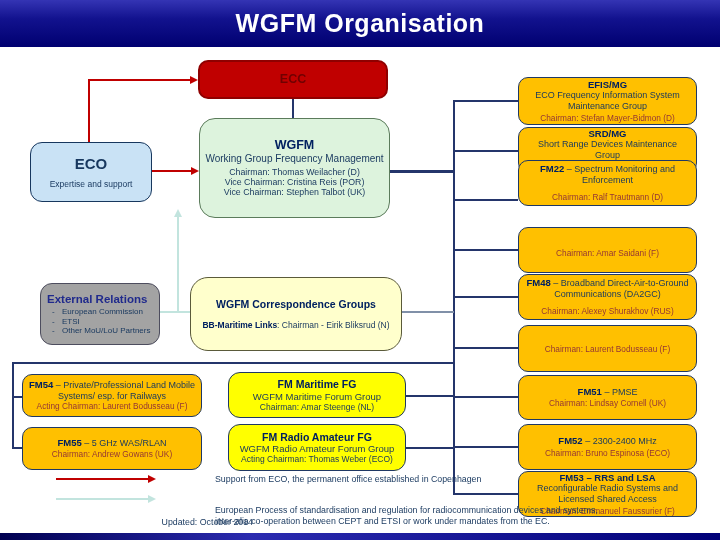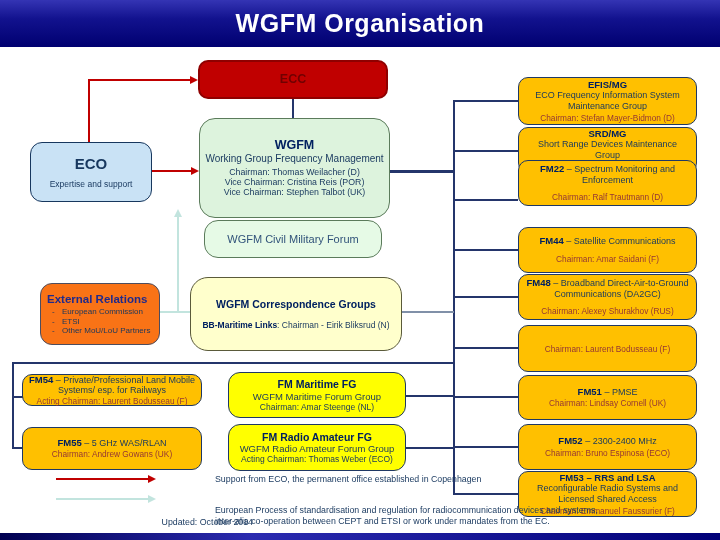--- a/index.html
+++ b/index.html
@@ -29,21 +29,21 @@
   .eco .s { font-size:8.5px; color:#17375e; }
 
   .wgfm { background:#ddf3dd; border:1.5px solid #5b7b5b; border-radius:16px; }
   .wgfm .t { font-size:12.5px; font-weight:bold; color:#002060; }
   .wgfm .s { font-size:10px; color:#17375e; margin-bottom:2px; }
   .wgfm .c { font-size:8.8px; color:#17375e; }
 
   .civil { background:#e6fae6; border:1.5px solid #5b7b5b; border-radius:14px;
            font-size:11px; color:#31537a; }
 
-  .ext { background:#f97316; border:1.5px solid #4d4d5e; border-radius:12px;
+  .ext { background:#a3a3a3; border:1.5px solid #4d4d5e; border-radius:12px;
          align-items:flex-start; padding:5px 6px; }
   .ext .t { font-size:11.5px; font-weight:bold; color:#202a8c; margin-bottom:1px; }
   .ext .li { font-size:8px; color:#17375e; padding-left:15px; position:relative; text-align:left; }
   .ext .li::before { content:"-"; position:absolute; left:5px; }
 
   .corr { background:#ffffcc; border:1.5px solid #5a5a3a; border-radius:18px; padding:4px 7px;text-align:center; }
   .corr .t { font-size:10.5px; font-weight:bold; color:#002060; margin-bottom:9px; }
   .corr .s { font-size:8.5px; color:#17375e; }
   .corr .s b { color:#002060; }
 
@@ -120,23 +120,20 @@
   </div>
 
   <div class="box wgfm" style="left:199px;top:118px;width:191px;height:100px;">
     <div class="t">WGFM</div>
     <div class="s">Working Group Frequency Management</div>
     <div class="c">Chairman: Thomas Weilacher (D)</div>
     <div class="c">Vice Chairman: Cristina Reis (POR)</div>
     <div class="c">Vice Chairman: Stephen Talbot (UK)</div>
   </div>
 
-  <div class="box civil" style="left:204px;top:220px;width:178px;height:38px;">
-    <div>WGFM Civil Military Forum</div>
-  </div>
 
   <div class="box ext" style="left:40px;top:283px;width:120px;height:62px;">
     <div class="t">External Relations</div>
     <div class="li">European Commission</div>
     <div class="li">ETSI</div>
     <div class="li">Other MoU/LoU Partners</div>
   </div>
 
   <div class="box corr" style="left:190px;top:277px;width:212px;height:74px;">
     <div class="t">WGFM Correspondence Groups</div>
@@ -151,21 +148,20 @@
   <div class="box gold" style="left:518px;top:127px;width:179px;height:46px;">
     <div class="tl"><b>SRD/MG</b><span></span></div>
     <div class="bd">Short Range Devices Maintenance Group</div>
     <div class="ch">Chairman: Thomas Weber (ECO)</div>
   </div>
   <div class="box gold" style="left:518px;top:160px;width:179px;height:46px;">
     <div class="tl"><b>FM22</b><span> – Spectrum Monitoring and Enforcement</span></div>
     <div class="ch" style="margin-top:8px;">Chairman: Ralf Trautmann (D)</div>
   </div>
   <div class="box gold" style="left:518px;top:227px;width:179px;height:46px;">
-    <div class="tl"><b>FM44</b><span> – Satellite Communications</span></div>
     <div class="ch" style="margin-top:8px;">Chairman: Amar Saidani (F)</div>
   </div>
   <div class="box gold" style="left:518px;top:274px;width:179px;height:46px;justify-content:space-between;">
     <div class="tl"><b>FM48</b><span> – Broadband Direct-Air-to-Ground Communications (DA2GC)</span></div>
     <div class="ch">Chairman: Alexey Shurakhov (RUS)</div>
   </div>
   <div class="box gold" style="left:518px;top:325px;width:179px;height:47px;">
     <div class="ch">Chairman: Laurent Bodusseau (F)</div>
   </div>
   <div class="box gold" style="left:518px;top:375px;width:179px;height:45px;">
@@ -175,21 +171,21 @@
   <div class="box gold" style="left:518px;top:424px;width:179px;height:46px;">
     <div class="tl"><b>FM52</b><span> – 2300-2400 MHz</span></div>
     <div class="ch">Chairman: Bruno Espinosa (ECO)</div>
   </div>
   <div class="box gold" style="left:518px;top:471px;width:179px;height:46px;">
     <div class="tl"><b>FM53 – RRS and LSA</b><span></span></div>
     <div class="bd">Reconfigurable Radio Systems and Licensed Shared Access</div>
     <div class="ch">Chairman: Emmanuel Faussurier (F)</div>
   </div>
 
-  <div class="box gold" style="left:22px;top:374px;width:180px;height:32px;">
+  <div class="box gold" style="left:22px;top:374px;width:180px;height:43px;">
     <div class="tl"><b>FM54</b><span> – Private/Professional Land Mobile Systems/ esp. for Railways</span></div>
     <div class="ch" style="margin-top:1px;">Acting Chairman: Laurent Bodusseau (F)</div>
   </div>
   <div class="box gold" style="left:22px;top:427px;width:180px;height:43px;">
     <div class="tl"><b>FM55</b><span> – 5 GHz WAS/RLAN</span></div>
     <div class="ch">Chairman: Andrew Gowans (UK)</div>
   </div>
 
   <div class="box yellow" style="left:228px;top:372px;width:178px;height:46px;">
     <div class="tl">FM Maritime FG</div>

